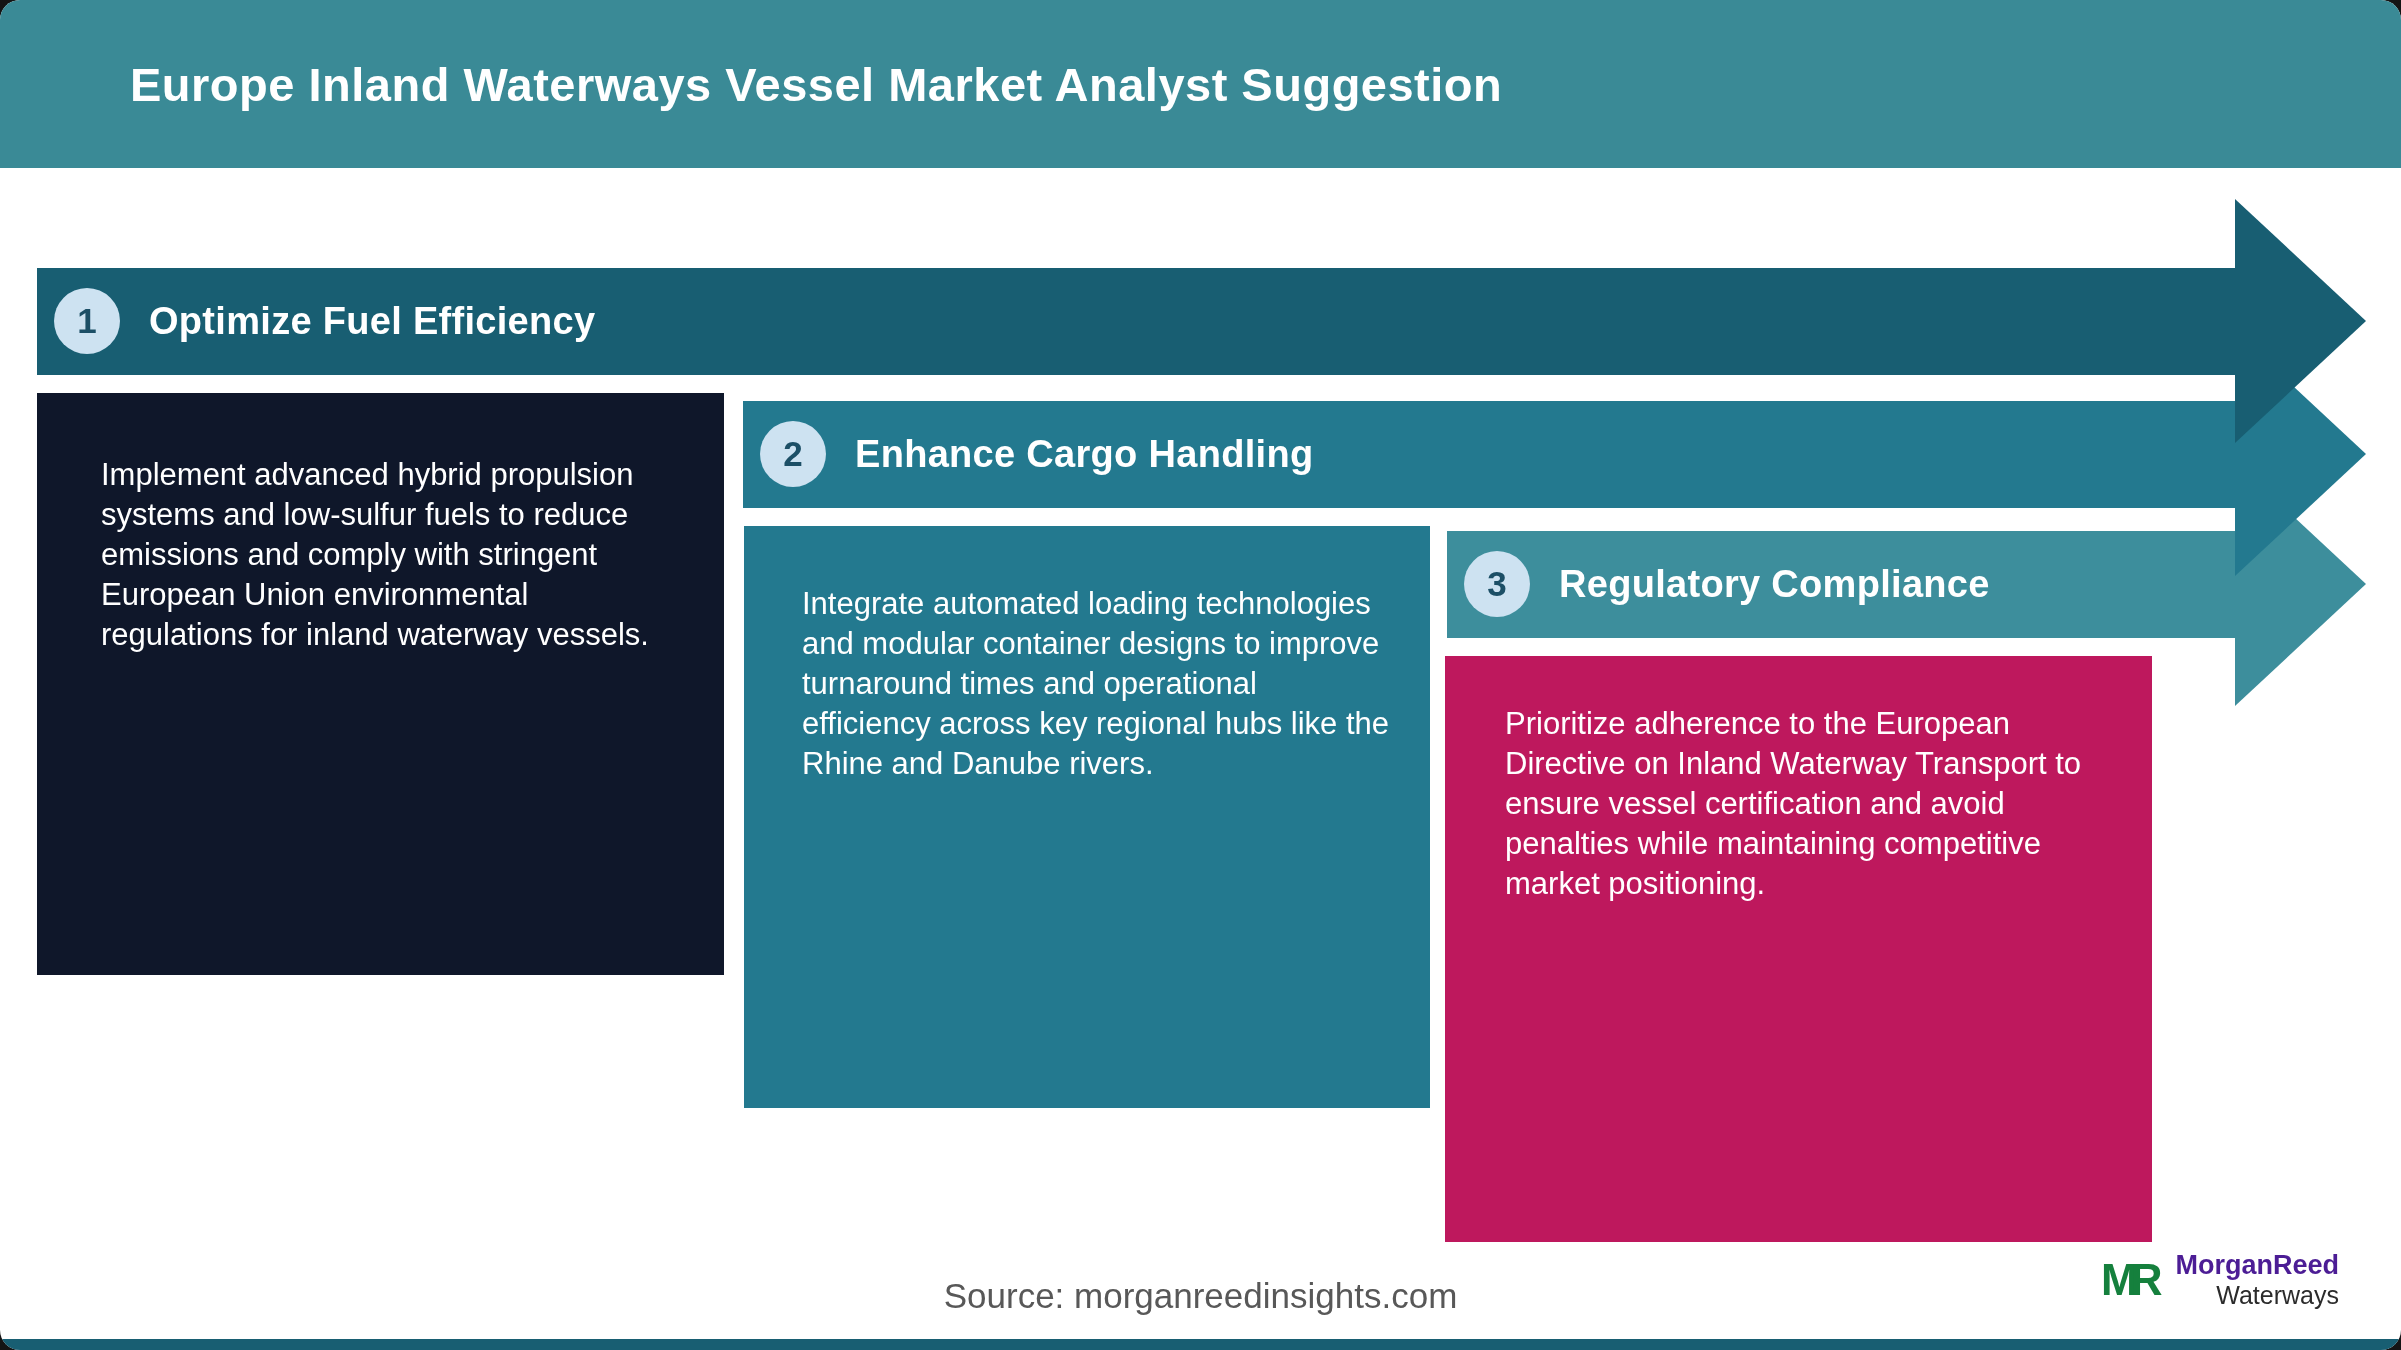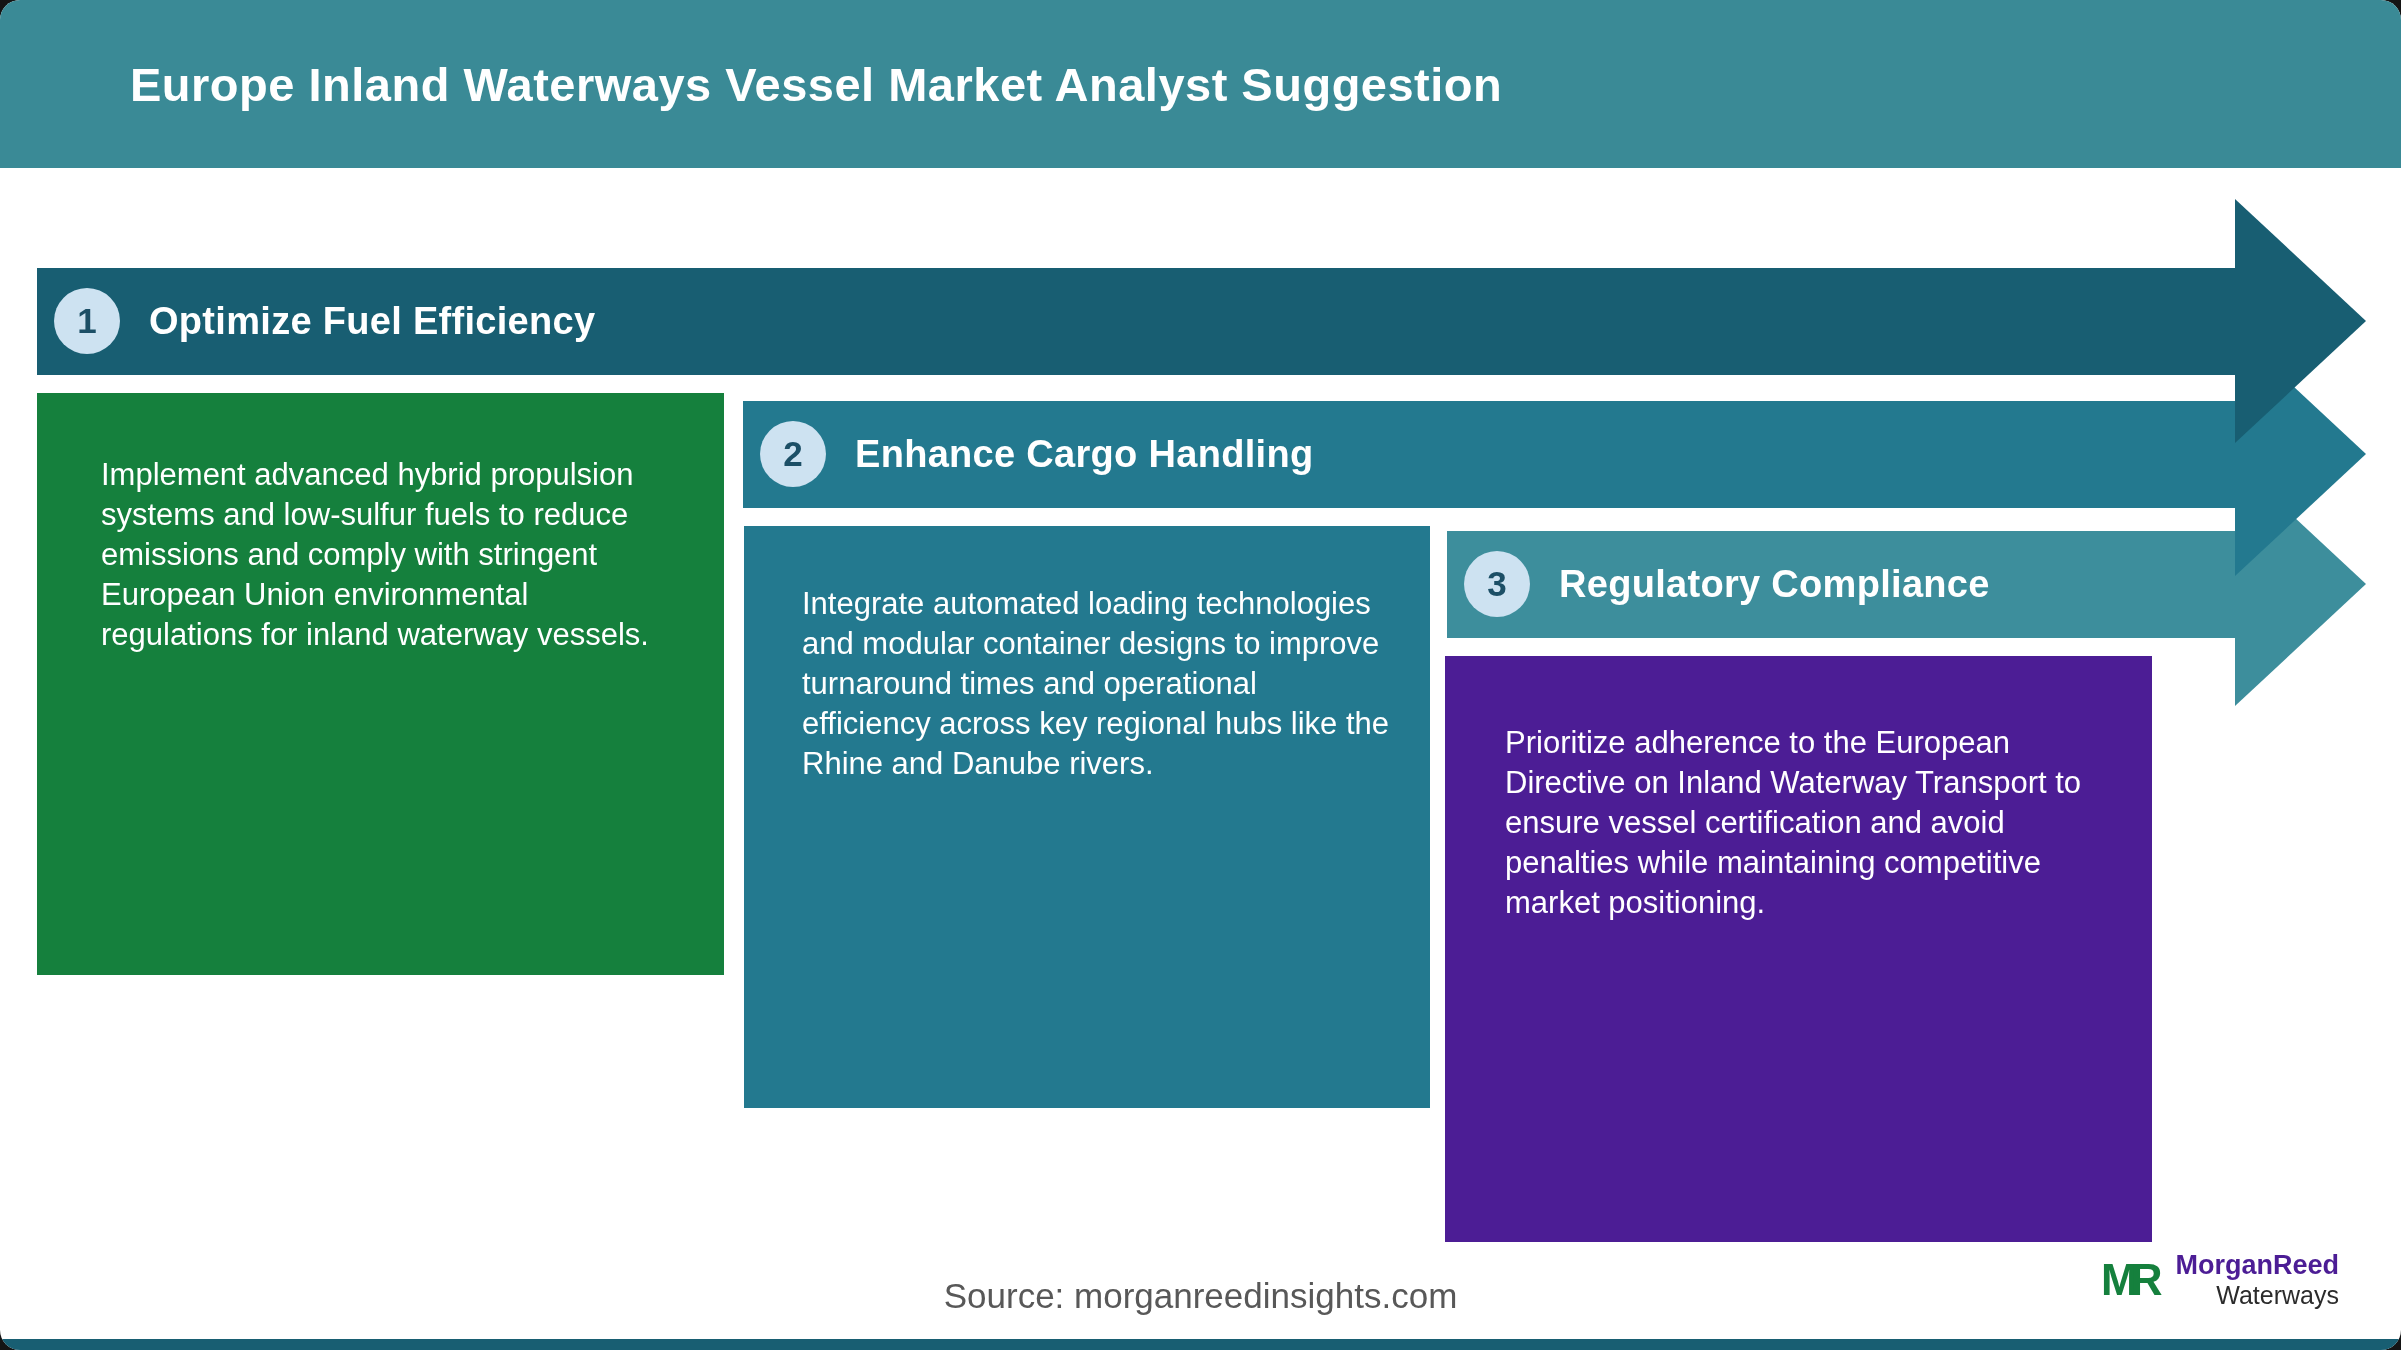--- a/index.html
+++ b/index.html
@@ -79,23 +79,23 @@
     font-weight: 700;
     letter-spacing: 0.3px;
     white-space: nowrap;
   }
   
   .desc-box {
     position: absolute;
     color: #ffffff;
     box-sizing: border-box;
   }
-  .desc-1 { left: 37px;   top: 393px; width: 687px; height: 582px; background: #15803d; padding: 62px 40px 0 64px; }
+  .desc-1 { left: 37px;   top: 393px; width: 687px; height: 582px; background: #0f172a; padding: 62px 40px 0 64px; }
   .desc-2 { left: 744px;  top: 526px; width: 686px; height: 582px; background: #23798F; padding: 58px 38px 0 58px; }
-  .desc-3 { left: 1445px; top: 656px; width: 707px; height: 586px; background: #4c1d95; padding: 67px 42px 0 60px; }
+  .desc-3 { left: 1445px; top: 656px; width: 707px; height: 586px; background: #be185d; padding: 48px 42px 0 60px; }
   .desc-text {
     font-size: 31px;
     line-height: 40px;
     font-weight: 400;
   }
   
   .source-line {
     position: absolute;
     top: 1276px;
     left: 0;

